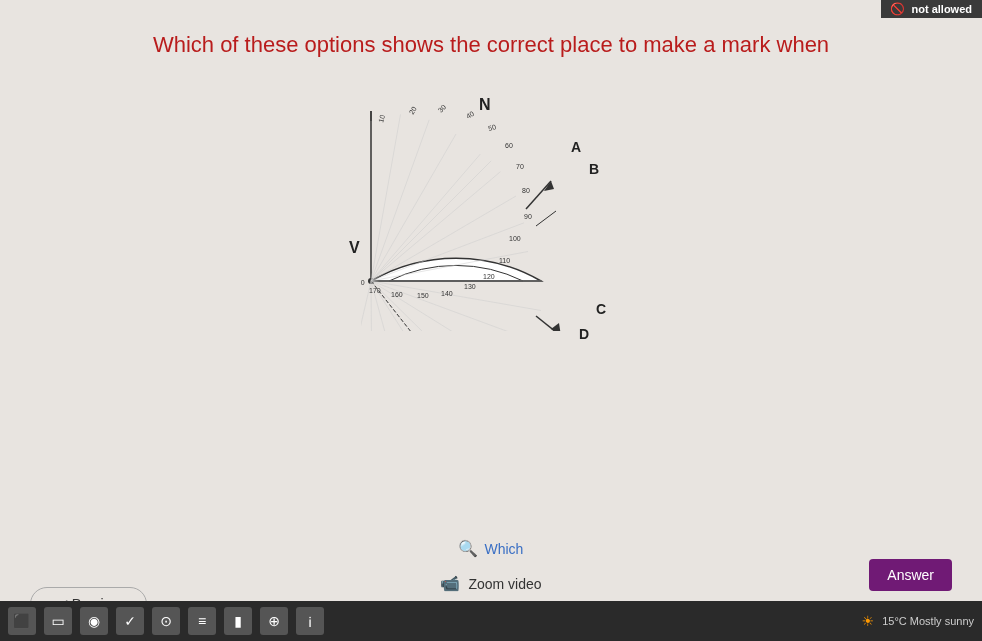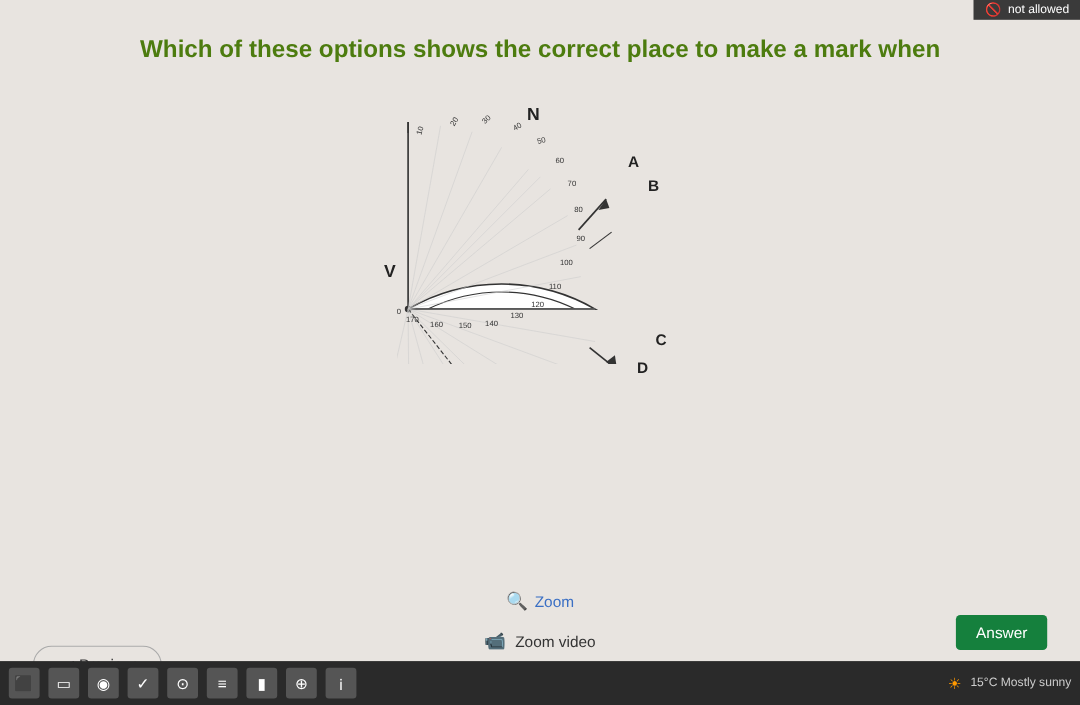--- a/index.html
+++ b/index.html
@@ -18,40 +18,41 @@
       right: 0;
       background: #3a3a3a;
       padding: 2px 10px;
       display: flex;
       align-items: center;
       gap: 6px;
     }
     .top-bar-text {
       color: #fff;
       font-size: 11px;
+      font-weight: bold;
     }
     .not-allowed-icon {
       color: #e55;
       font-size: 12px;
     }
 
     .main-content {
       position: absolute;
       top: 10px;
       left: 0;
       right: 0;
       display: flex;
       flex-direction: column;
       align-items: center;
     }
 
     .question-text {
       font-size: 22px;
-      font-weight: 700;
-      color: #4d7c0f;
+      font-weight: 400;
+      color: #b91c1c;
       line-height: 1.4;
       margin-top: 20px;
       max-width: 820px;
     }
 
     .diagram-area {
       position: relative;
       margin-top: 10px;
       width: 320px;
       height: 320px;
@@ -134,21 +135,21 @@
       font-size: 14px;
       cursor: pointer;
       background: none;
       border: none;
     }
 
     .answer-button {
       position: absolute;
       bottom: 50px;
       right: 30px;
-      background: #15803d;
+      background: #701a75;
       color: #fff;
       border: none;
       border-radius: 4px;
       padding: 8px 18px;
       font-size: 14px;
       cursor: pointer;
     }
 
     .previous-button {
       position: absolute;
@@ -325,21 +326,21 @@
       </svg>
     </div>
   </div>
 </div>
 
 <div class="bottom-actions">
   <div class="bottom-center">
 
     <button class="zoom-button">
       <span style="color:#3a6fc4; font-size:16px;">🔍</span>
-      <span>Zoom</span>
+      <span>Which</span>
     </button>
 
     <button class="watch-video-button">
       <span style="font-size:16px;">📹</span>
       <span>Zoom video</span>
     </button>
   </div>
 </div>
 
 <button class="answer-button">

